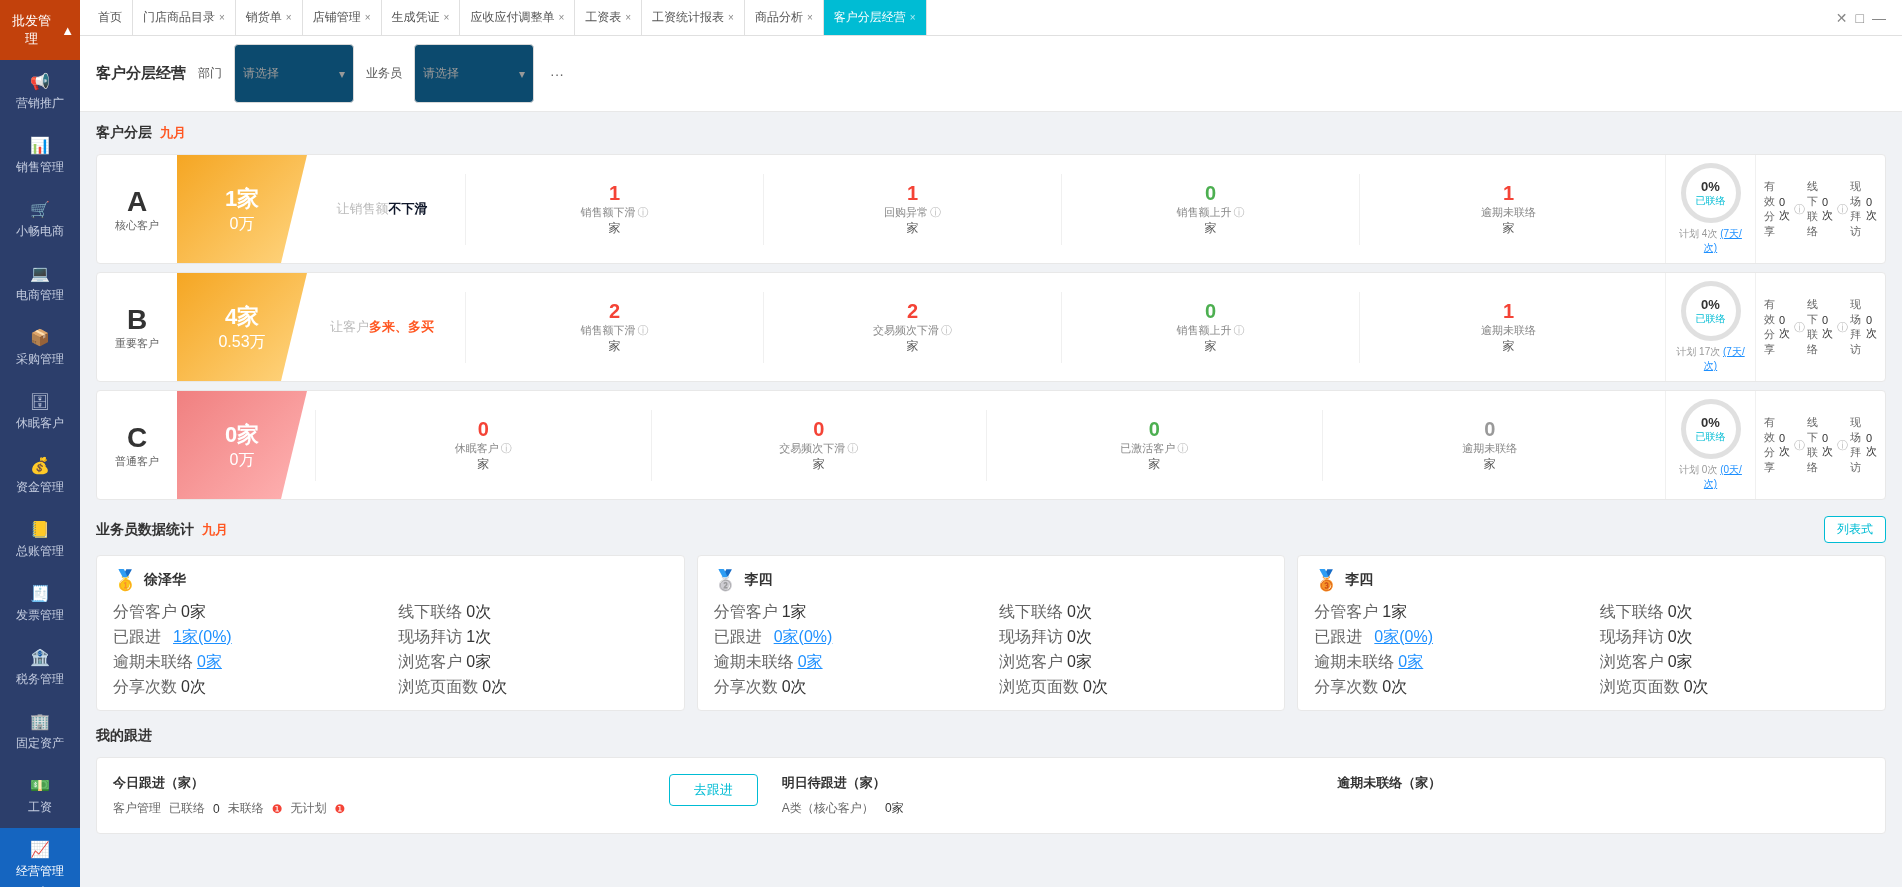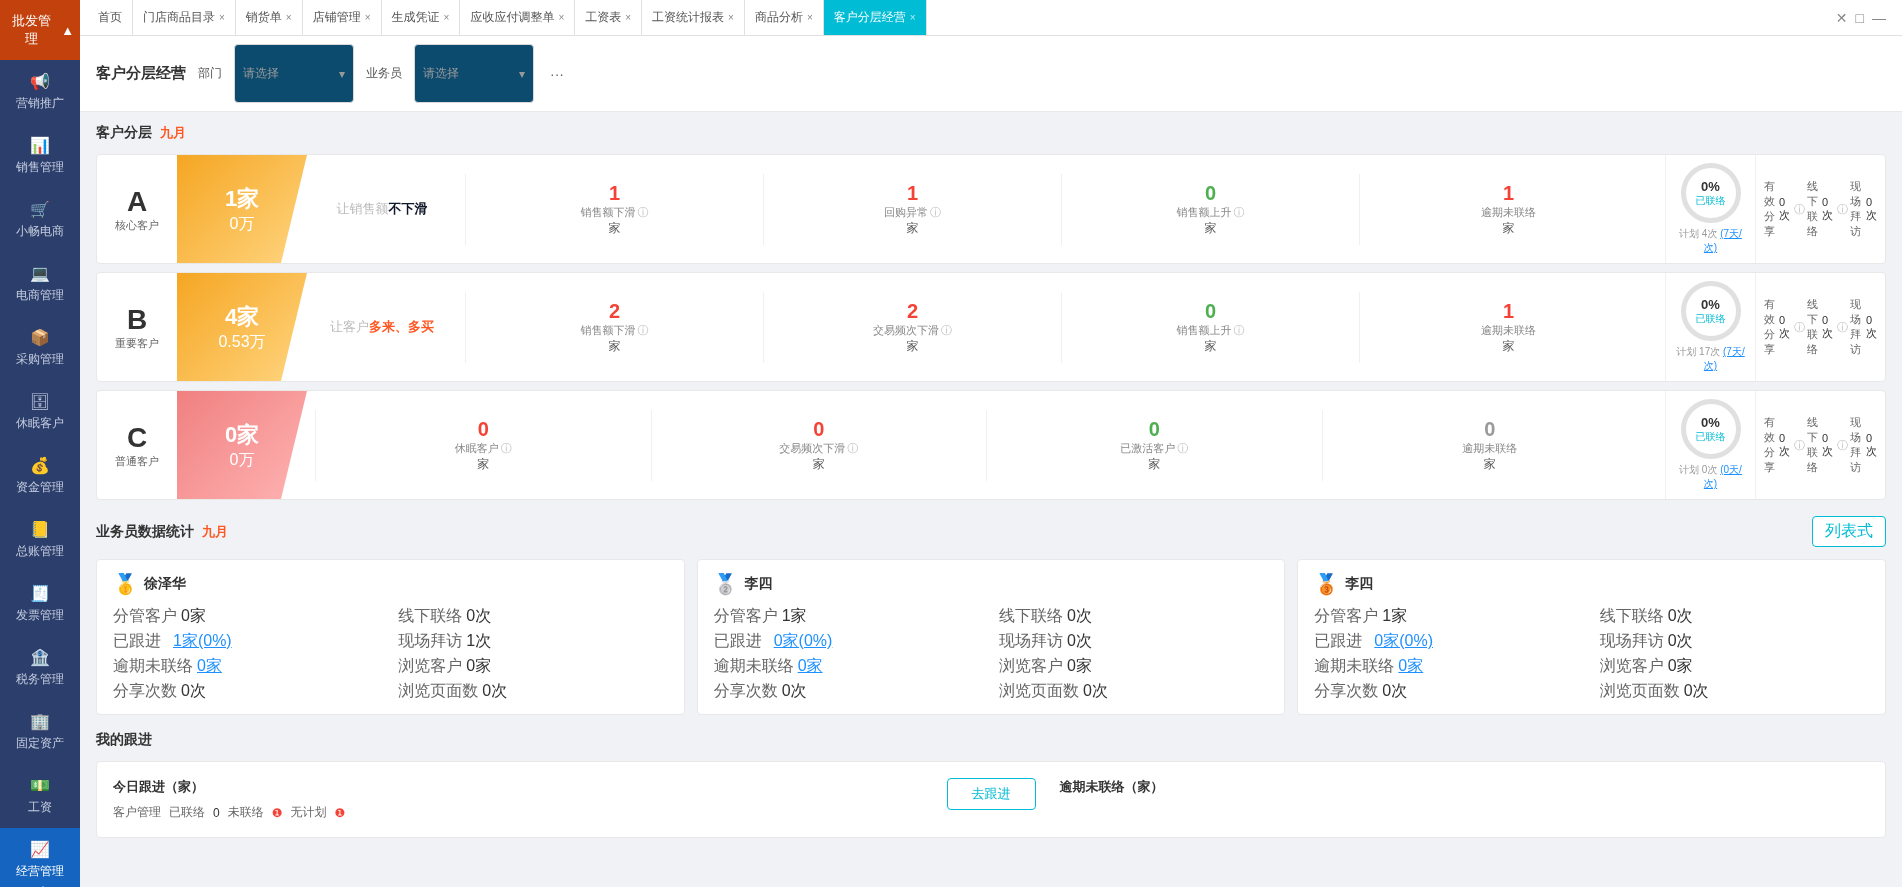--- a/index.html
+++ b/index.html
@@ -297,21 +297,21 @@
       align-items: center;
       justify-content: space-between;
       margin-bottom: 12px;
     }
     .list-btn {
       border: 1px solid #00bcd4;
       color: #00bcd4;
       background: #fff;
       border-radius: 4px;
       padding: 4px 12px;
-      font-size: 16px;
+      font-size: 12px;
       cursor: pointer;
     }
     .staff-grid {
       display: grid;
       grid-template-columns: repeat(3, 1fr);
       gap: 12px;
     }
     .staff-card {
       background: #fff;
       border: 1px solid #e8e8e8;
@@ -820,20 +820,27 @@
               <span>未联络</span>
               <span style="color:#f44336;">❶</span>
               <span>无计划</span>
               <span style="color:#f44336;">❶</span>
             </div>
           </div>
           <div style="display:flex;align-items:center;">
             <button class="goto-btn">去跟进</button>
           </div>
           <div style="flex:1;">
+            <div style="font-size:13px;color:#333;font-weight:bold;margin-bottom:8px;">明日待跟进（家）</div>
+            <div style="font-size:12px;color:#666;">
+              <span>A类（核心客户）</span>
+              <span style="color:#333;margin-left:8px;">0家</span>
+            </div>
+          </div>
+          <div style="flex:1;">
             <div style="font-size:13px;color:#333;font-weight:bold;margin-bottom:8px;">逾期未联络（家）</div>
           </div>
         </div>
       </div>
     </div>
 
   </div>
 </div>
 
 </body></html>

